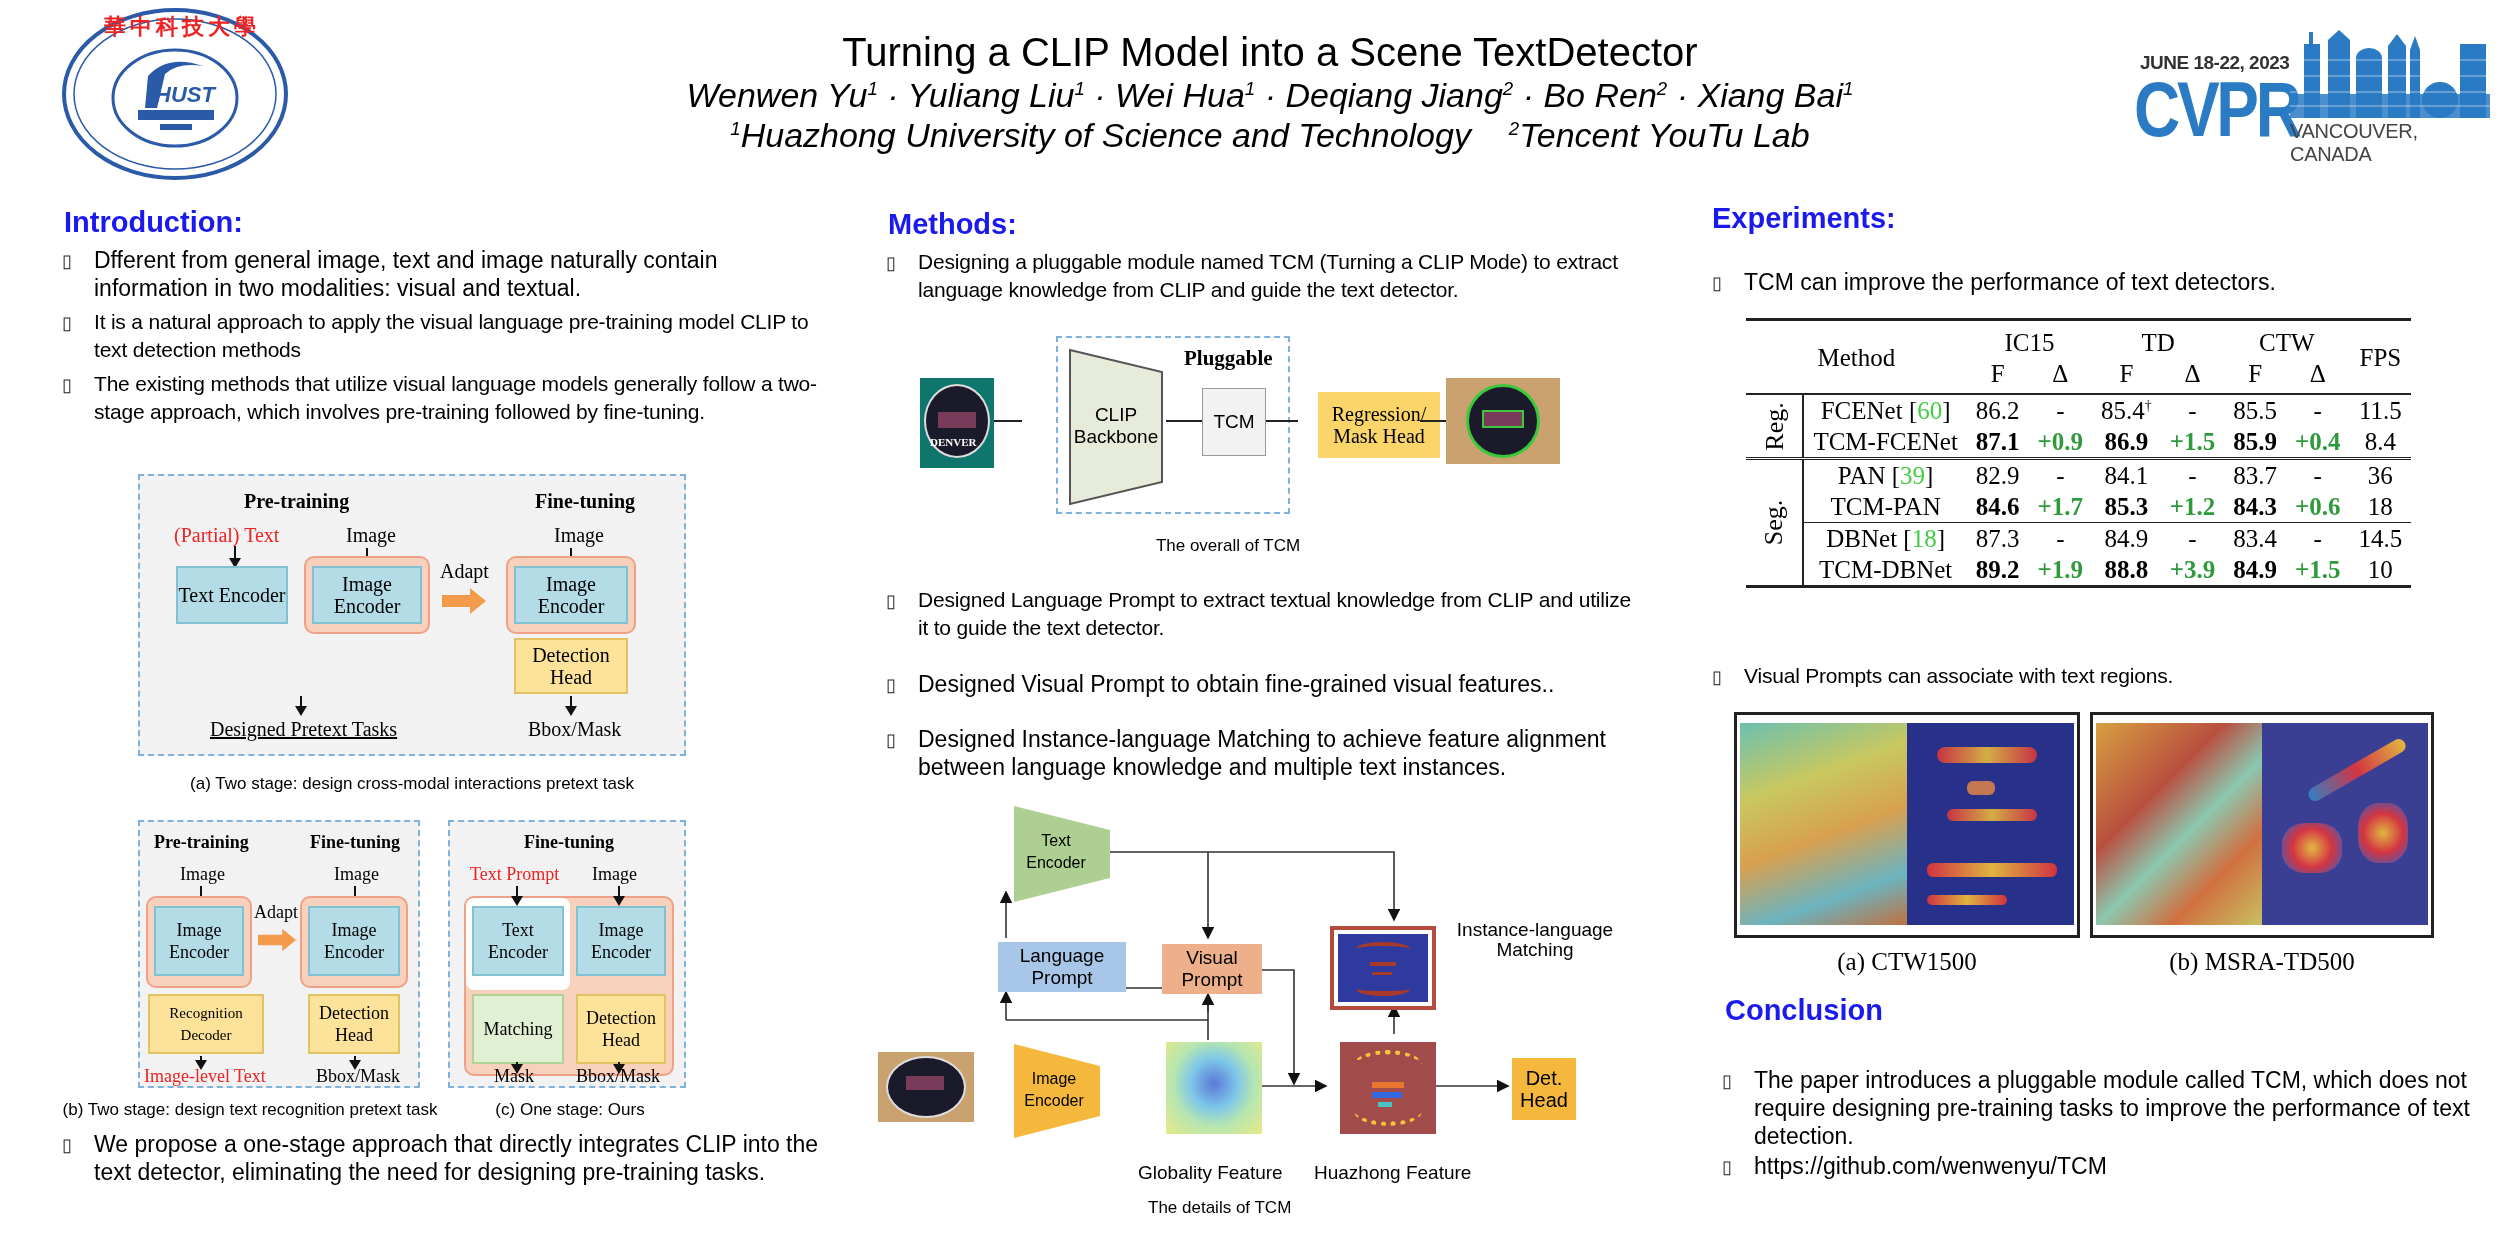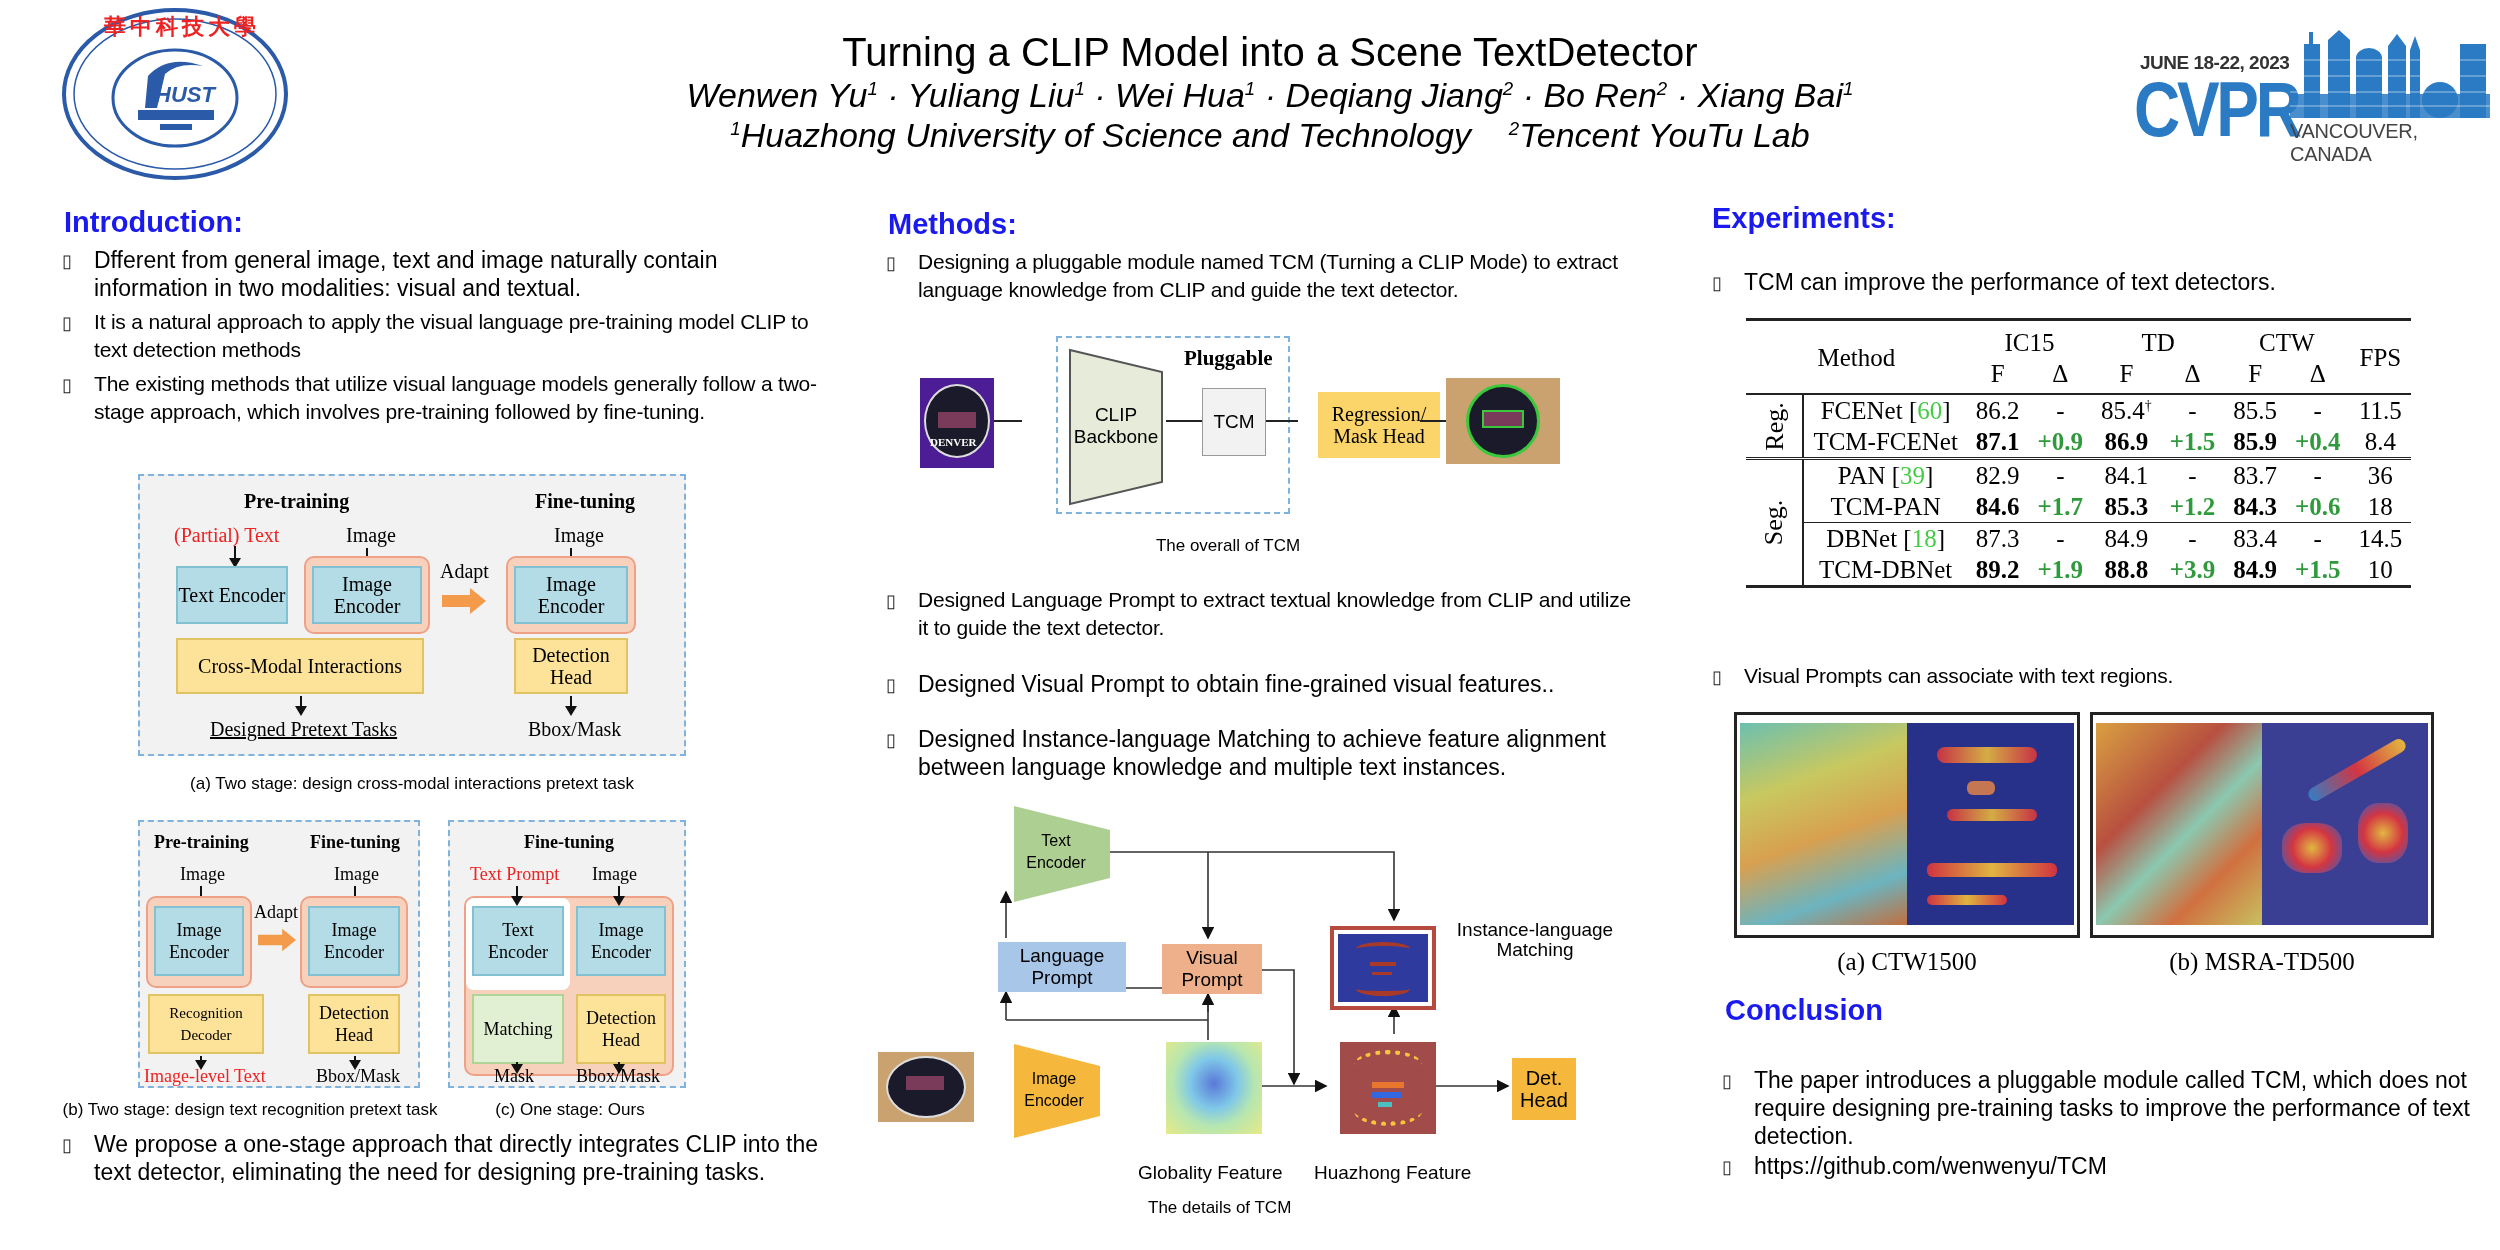--- a/index.html
+++ b/index.html
@@ -113,21 +113,20 @@
   <div class="arrow-v" style="left:430px; top:72px; height:18px;"></div>
   <div class="blk blue-blk" style="left:36px; top:90px; width:112px; height:58px;">Text Encoder</div>
   <div class="pink-wrap" style="left:164px; top:80px; width:126px; height:78px;"></div>
   <div class="blk blue-blk" style="left:172px; top:90px; width:110px; height:58px;">Image Encoder</div>
   <span class="lbl" style="left:300px; top:84px;">Adapt</span>
   <svg class="adapt-arrow" style="left:302px; top:112px;" viewBox="0 0 44 26">
       <polygon points="0,7 28,7 28,0 44,13 28,26 28,19 0,19" fill="#f39b4a"></polygon>
     </svg>
   <div class="pink-wrap" style="left:366px; top:80px; width:130px; height:78px;"></div>
   <div class="blk blue-blk" style="left:374px; top:90px; width:114px; height:58px;">Image Encoder</div>
-  <div class="blk yel-blk" style="left:36px; top:162px; width:248px; height:56px;">Cross-Modal Interactions</div>
   <div class="blk yel-blk" style="left:374px; top:162px; width:114px; height:56px;">Detection Head</div>
   <div class="arrow-v" style="left:160px; top:220px; height:18px;"></div>
   <div class="arrow-v" style="left:430px; top:220px; height:18px;"></div>
   <span class="lbl" style="left:70px; top:242px;text-decoration:underline;">Designed Pretext Tasks</span>
   <span class="lbl" style="left:388px; top:242px;">Bbox/Mask</span>
 </div>
 <div class="abs caption" style="left:138px; top:774px; width:548px;">(a) Two  stage: design cross-modal interactions pretext task</div>
 
 <div class="abs fig-box" style="left:138px; top:820px; width:282px; height:268px;">
   <span class="lbl b" style="left:14px; top:10px; font-size:18px;">Pre-training</span>
@@ -182,21 +181,21 @@
 <div class="abs sec-title" style="left:888px; top:208px;">Methods:</div>
 
 <div class="abs" style="left:886px; top:248px; width:760px;">
   <div class="bullet narrow">
     <span class="mark">▯</span>
     <span>Designing a pluggable module named TCM (Turning a CLIP Mode) to extract language knowledge from CLIP and guide the text detector.</span>
   </div>
 </div>
 
 <div class="abs" style="left:918px; top:330px; width:660px; height:200px;">
-  <div class="abs" style="left:2px; top:48px; width:74px; height:90px; background:#4c1d95;">
+  <div class="abs" style="left:2px; top:48px; width:74px; height:90px; background:#0f766e;">
     <div class="abs" style="left:4px; top:6px; width:66px; height:74px; border-radius:50%; background:#1a1a2a; border:2px solid #ddd;"></div>
     <div class="abs" style="left:18px; top:34px; width:38px; height:16px; background:#7a3a5a;"></div>
     <span class="abs" style="left:10px; top:58px; font-size:11px; color:#fff; font-weight:bold; font-family:'Liberation Serif', serif;">DENVER</span>
   </div>
   <div class="abs" style="left:76px; top:90px; width:28px; height:2px; background:#222;"></div>
   <div class="abs fig-box" style="left:138px; top:6px; width:234px; height:178px; background:#fff;"></div>
   <span class="lbl b" style="left:266px; top:16px; font-size:21px;">Pluggable</span>
   <svg class="abs" style="left:150px; top:18px;" width="96" height="158" viewBox="0 0 96 158">
     <polygon points="2,2 94,24 94,134 2,156" fill="#e6ecd9" stroke="#555" stroke-width="2"></polygon>
   </svg>

